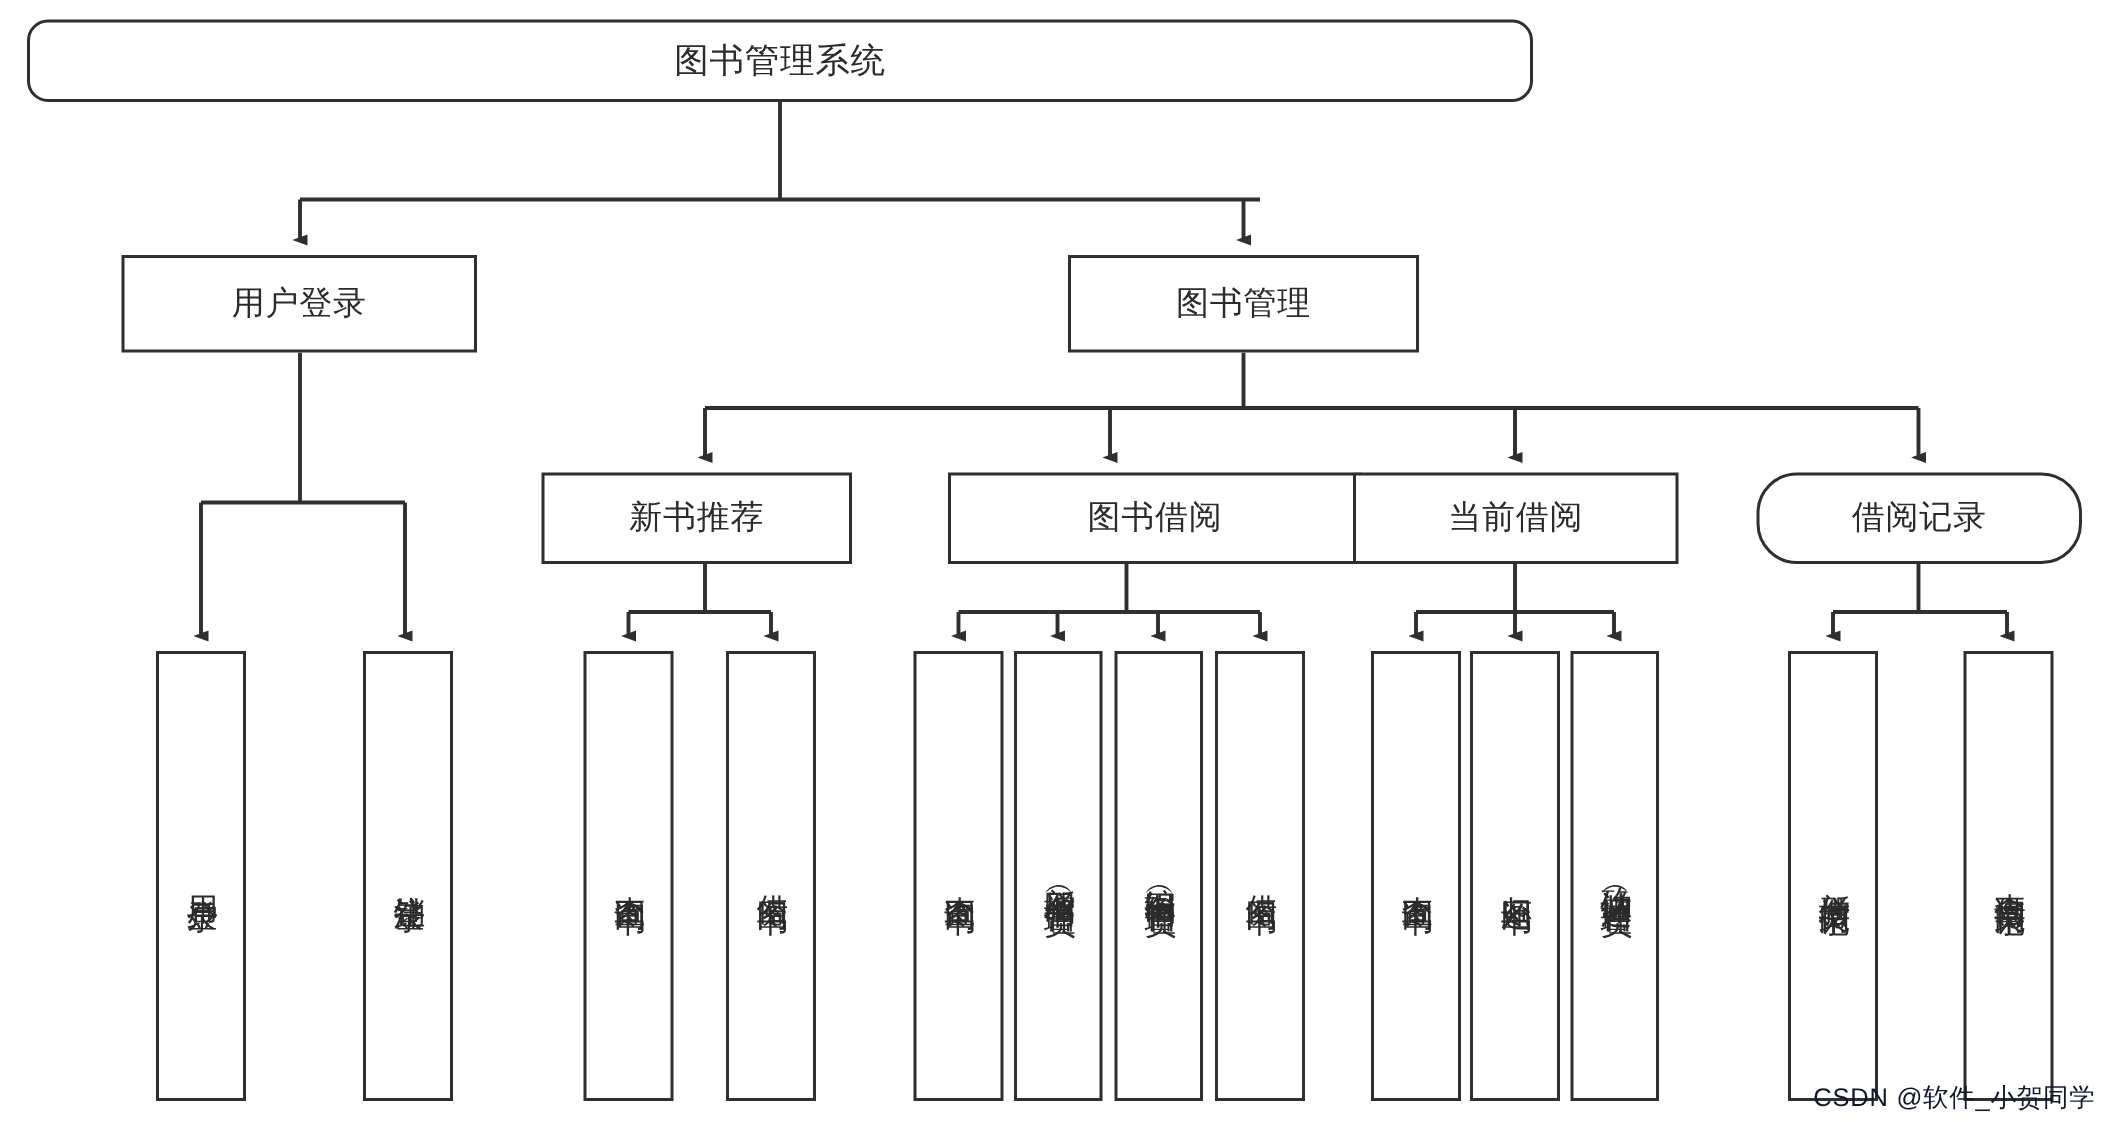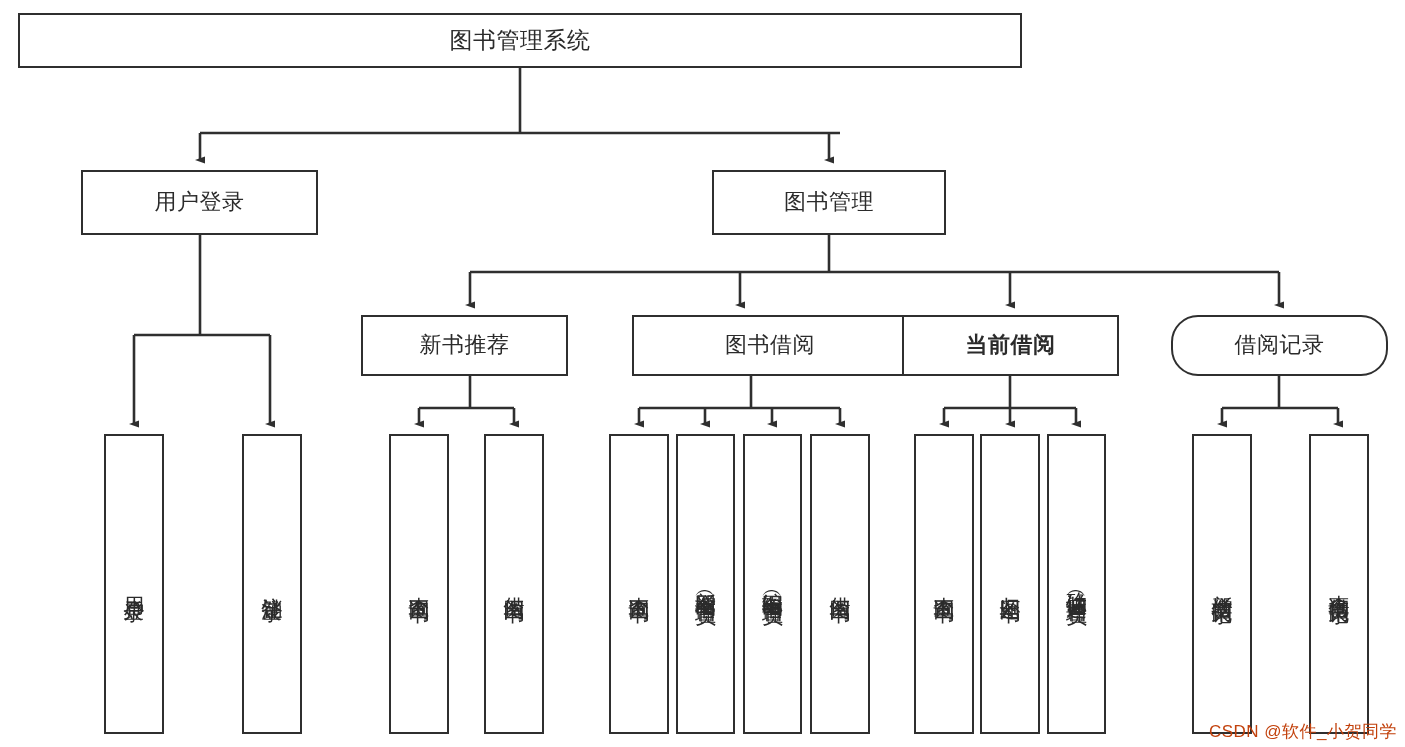--- a/index.html
+++ b/index.html
@@ -54,27 +54,28 @@
   }
   .node.vert .vlabel {
     writing-mode: vertical-rl;
     text-orientation: upright;
     display: block;
     text-align: center;
     white-space: nowrap;
   }
   #root-node {
     font-size: 23px;
+    border-radius: 14px;
   }
   #watermark {
     position: absolute;
     right: 8px;
     bottom: 4px;
     font-size: 17px;
-    color: #c2410c;
+    color: #0f172a;
     letter-spacing: 0.5px;
     white-space: nowrap;
     pointer-events: none;
   }
 </style>
 </head>
 <body>
 
 <div id="diagram-root">
 
@@ -128,21 +129,21 @@
     </g>
   </svg>
 
   <div class="node horiz" id="root-node" style="left:18px; top:13px; width:1004px; height:55px;">图书管理系统</div>
 
   <div class="node horiz" style="left:81px; top:170px; width:237px; height:65px;">用户登录</div>
   <div class="node horiz" style="left:712px; top:170px; width:234px; height:65px;">图书管理</div>
 
   <div class="node horiz" style="left:361px; top:315px; width:207px; height:61px;">新书推荐</div>
   <div class="node horiz" style="left:632px; top:315px; width:276px; height:61px;">图书借阅</div>
-  <div class="node horiz" style="left:902px; top:315px; width:217px; height:61px;font-weight:bold;">当前借阅</div>
+  <div class="node horiz" style="left:902px; top:315px; width:217px; height:61px;">当前借阅</div>
   <div class="node horiz" style="left:1171px; top:315px; width:217px; height:61px;border-radius:27px;">借阅记录</div>
 
   <div class="node vert" style="left:104px; top:434px; width:60px; height:300px;">
     <span class="vlabel">用户登录</span>
   </div>
   <div class="node vert" style="left:242px; top:434px; width:60px; height:300px;">
     <span class="vlabel">注销登录</span>
   </div>
 
   <div class="node vert" style="left:389px; top:434px; width:60px; height:300px;">

